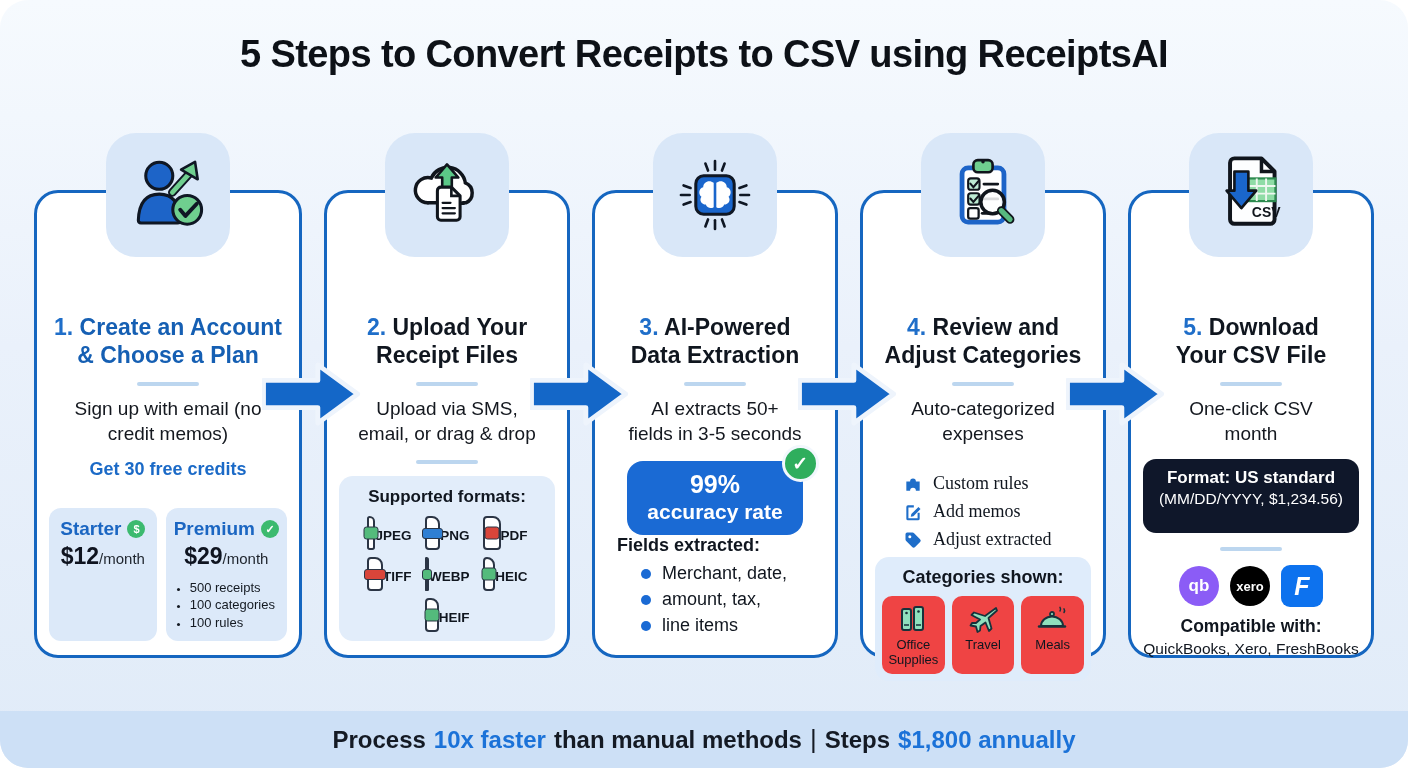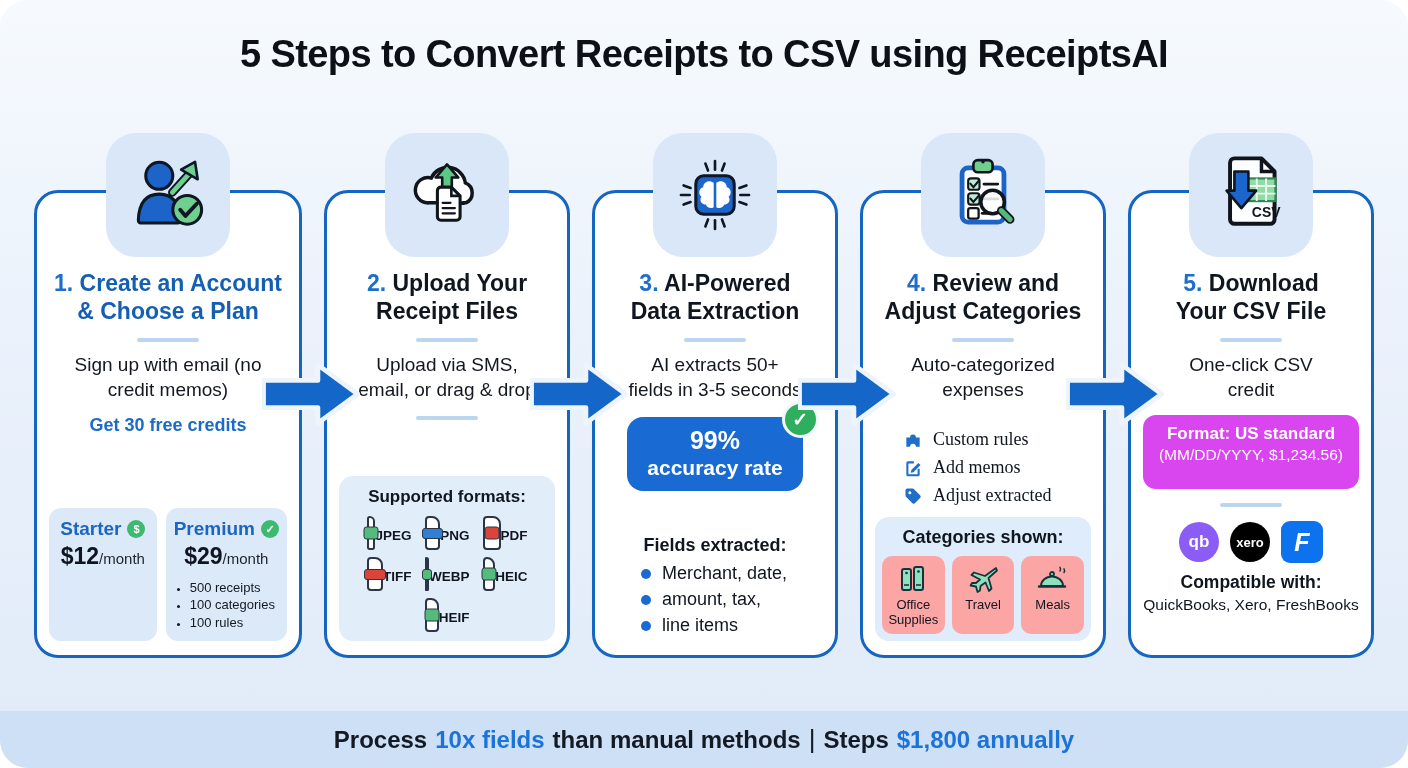--- a/index.html
+++ b/index.html
@@ -22,21 +22,21 @@
     width:124px; height:124px; border-radius:30px; background:#d9e7f8;
     display:flex; align-items:center; justify-content:center; z-index:3;
   }
   .card {
     position:relative; height:468px; background:#ffffff;
     border:3px solid #1566c0; border-radius:24px;
     display:flex; flex-direction:column; align-items:center;
     padding:76px 12px 14px;
   }
   .arrow-next { position:absolute; top:228px; right:-62px; width:102px; height:66px; z-index:6; }
-  .step-title { font-size:23px; font-weight:700; color:#10161f; text-align:center; line-height:1.22; max-width:236px; }
+  .step-title { font-size:23px; font-weight:700; color:#10161f; text-align:center; line-height:1.22; max-width:236px;margin-top:44px; }
   .step-num { color:#1f6ec9; }
   .card1-title { color:#155fb3; }
   .t2 { max-width:185px; } .t3 { max-width:200px; } .t4 { max-width:230px; } .t5 { max-width:175px; }
   .divider { width:62px; height:4px; border-radius:2px; background:#bcd6ef; margin:13px auto 11px; flex:none; }
   .desc { font-size:19px; color:#14181f; text-align:center; line-height:1.3; }
   .d1 { max-width:215px; } .d2 { max-width:180px; } .d3 { max-width:175px; } .d4 { max-width:205px; } .d5 { max-width:165px; }
 
   
   .credits { margin-top:13px; font-size:18px; font-weight:700; color:#1b6ac7; }
   .plans { display:flex; gap:9px; margin-top:auto; width:100%; }
@@ -60,38 +60,38 @@
   .emb-sq { position:absolute; left:50%; top:50%; transform:translate(-50%,-50%); width:15px; height:13px; border-radius:3px; border:1.5px solid #2b3545; }
   .c-blue { background:#2f7fd3; } .c-red { background:#d9453a; } .c-green { background:#54bb7c; }
   .fmt-label { font-size:13.5px; font-weight:600; margin-top:4px; color:#10161f; }
 
   
   .acc-badge { position:relative; margin-top:15px; background:#1a6ad4; border-radius:16px; padding:9px 20px 11px; text-align:center; color:#fff; min-width:172px; }
   .acc-val { font-size:25px; font-weight:800; }
   .acc-lab { font-size:21px; font-weight:600; margin-top:1px; }
   .acc-check { position:absolute; top:-16px; right:-16px; width:37px; height:37px; border-radius:50%; background:#2fae5d; border:3px solid #f2f7fd; color:#fff; display:flex; align-items:center; justify-content:center; font-size:19px; font-weight:800; }
   .fields { margin-top:auto; width:100%; padding:0 10px; }
-  .fields-label { font-size:18px; font-weight:700; text-align:center; color:#10161f; margin-bottom:7px; }
+  .fields-label { font-size:18px; font-weight:700; color:#10161f; margin-bottom:7px; }
   .field-row { display:flex; align-items:center; gap:11px; margin:5px 0; padding-left:24px; }
   .dot { width:10px; height:10px; border-radius:50%; background:#1a6ad4; flex:none; }
   .field-row span { font-size:18px; color:#10161f; }
 
   
   .feat-list { margin-top:20px; width:100%; padding-left:28px;font-family:Liberation Serif, serif; }
   .feat-row { display:flex; align-items:center; gap:10px; margin:7px 0; }
   .feat-row svg { flex:none; }
   .feat-row span { font-size:18px; color:#10161f; }
   .cats-box { margin-top:auto; background:#dfecfb; border-radius:14px; padding:10px 7px 7px; width:100%; }
   .cats-label { font-size:18px; font-weight:700; text-align:center; color:#10161f; }
   .cats-row { display:flex; gap:7px; margin-top:8px; }
-  .cat-tile { flex:1; background:#fca5a5; border-radius:10px; padding:8px 2px 6px; display:flex; flex-direction:column; align-items:center; }
+  .cat-tile { flex:1; background:#ef4444; border-radius:10px; padding:8px 2px 6px; display:flex; flex-direction:column; align-items:center; }
   .cat-tile span { font-size:13px; line-height:1.15; text-align:center; margin-top:4px; color:#10161f; }
 
   
-  .fmt-badge { margin-top:13px; background:#d946ef; border-radius:13px; padding:9px 8px 25px; text-align:center; color:#fff; width:100%; }
+  .fmt-badge { margin-top:13px; background:#0f172a; border-radius:13px; padding:9px 8px 25px; text-align:center; color:#fff; width:100%; }
   .fb-l1 { font-size:17px; font-weight:700; }
   .fb-l2 { font-size:15.5px; margin-top:2px; }
   .logos { display:flex; gap:11px; align-items:center; margin-top:2px; }
   .logo { width:40px; height:40px; border-radius:50%; display:flex; align-items:center; justify-content:center; color:#fff; font-weight:700; }
   .logo-qb { background:#8b5cf6; font-size:17px; }
   .logo-xero { background:#000000; font-size:13px; }
   .logo-fb { border-radius:9px; background:#0d72ee; font-size:25px; font-style:italic; width:42px; height:42px; }
   .compat-label { font-size:17.5px; font-weight:700; margin-top:9px; color:#10161f; }
   .compat-apps { font-size:15.5px; margin-top:3px; color:#10161f; white-space:nowrap; }
   .mt-auto { margin-top:auto; }
@@ -387,40 +387,40 @@
           <polygon points="36,28 52,28 52,50 61,50 44,70 27,50 36,50" fill="#1a66cc" stroke="#10151c" stroke-width="3" stroke-linejoin="round"></polygon>
           <text x="56" y="80" font-size="16" font-weight="bold" fill="#10151c">CSV</text>
         </svg>
       </div>
       <div class="card">
         <div class="step-title t5">
           <span class="step-num">5.</span>
           <span>Download Your CSV File</span>
         </div>
         <div class="divider"></div>
-        <div class="desc d5">One-click CSV credit</div>
+        <div class="desc d5">One-click CSV month</div>
         <div class="fmt-badge">
           <div class="fb-l1">Format: US standard</div>
           <div class="fb-l2">(MM/DD/YYYY, $1,234.56)</div>
         </div>
         <div class="sm-divider mt-auto"></div>
         <div class="logos">
           <div class="logo logo-qb">qb</div>
           <div class="logo logo-xero">xero</div>
           <div class="logo logo-fb">F</div>
         </div>
         <div class="compat-label">Compatible with:</div>
         <div class="compat-apps">QuickBooks, Xero, FreshBooks</div>
       </div>
     </div>
 
   </div>
 
   <div class="footer">
     <span>Process</span>
-    <span class="blue">10x fields</span>
+    <span class="blue">10x faster</span>
     <span>than manual methods</span>
     <span class="sep">|</span>
     <span>Steps</span>
     <span class="blue">$1,800 annually</span>
   </div>
 
 </div>
 
 </body></html>

